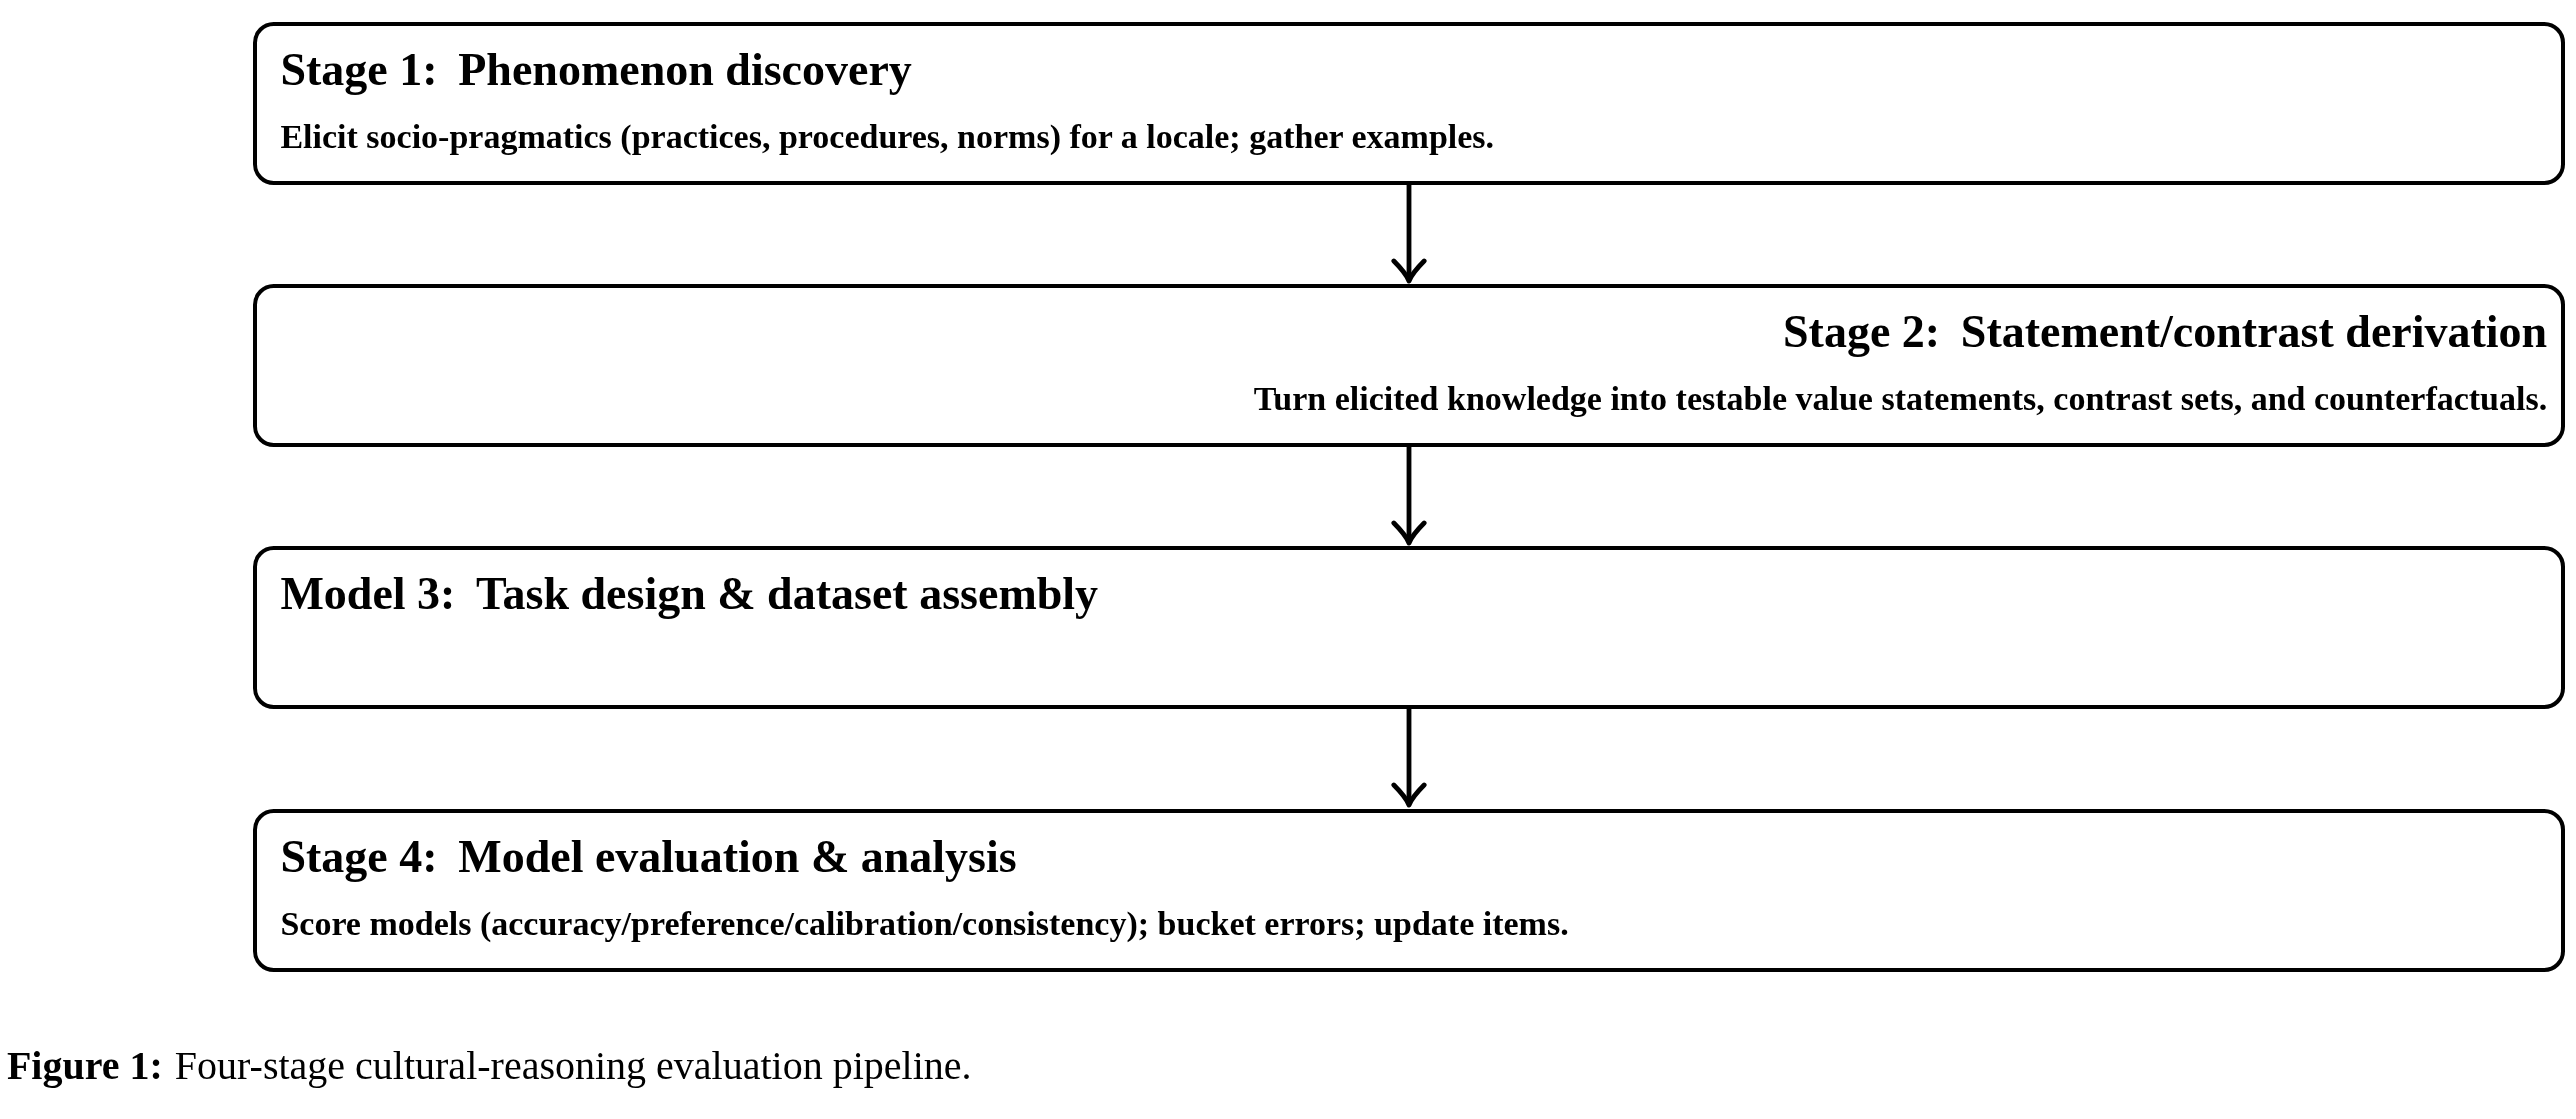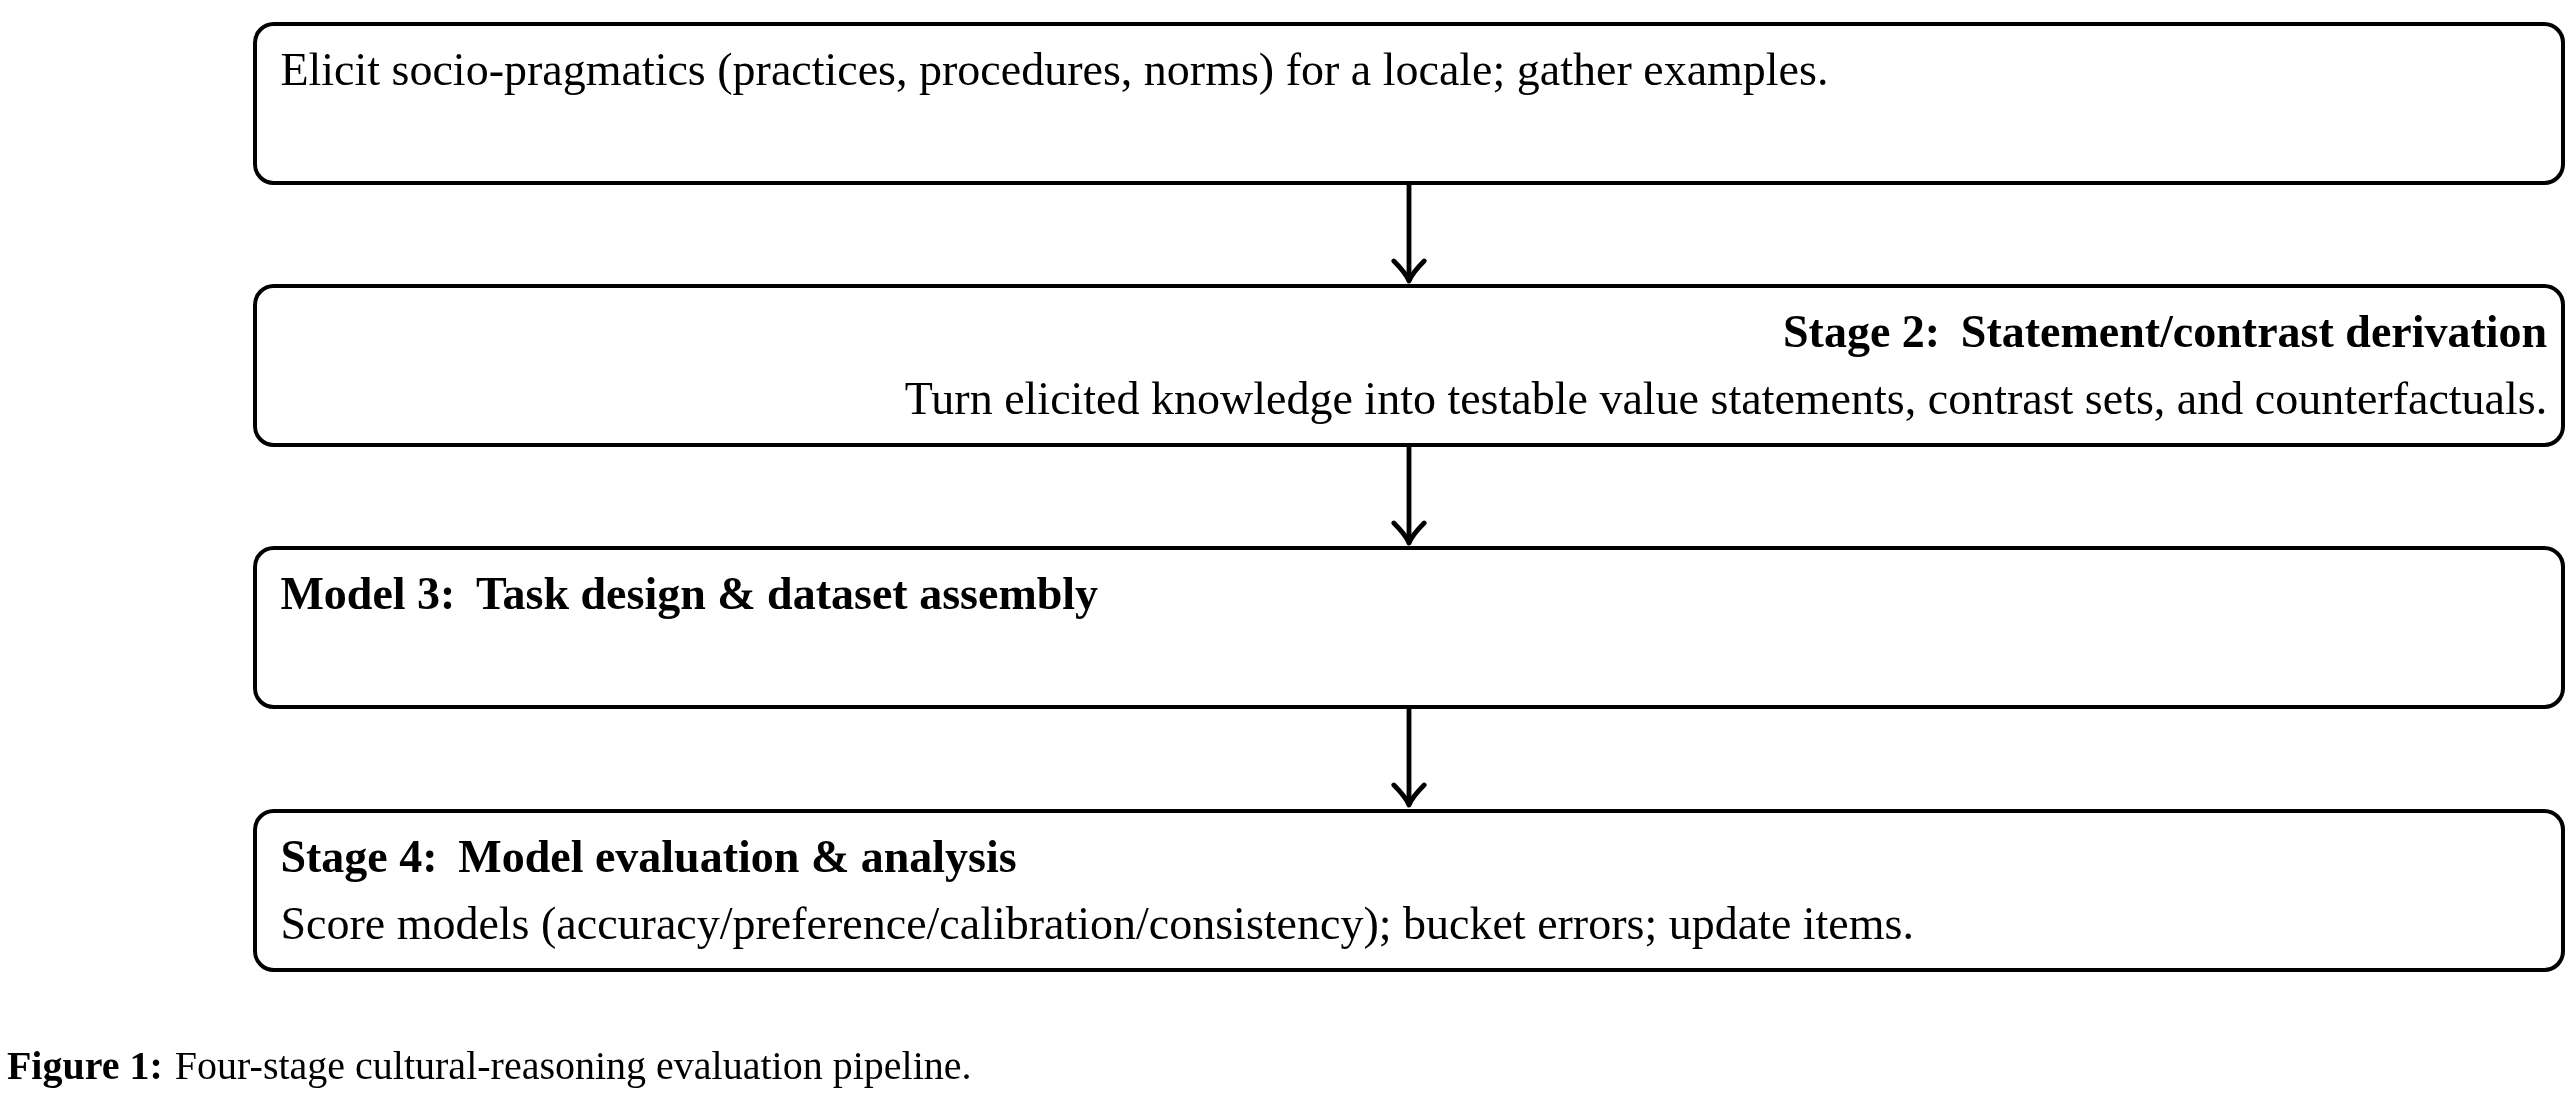--- a/index.html
+++ b/index.html
@@ -35,23 +35,24 @@
   .stage-title {
     font-weight: bold;
     font-size: 46px;
     line-height: 67px;
     white-space: nowrap;
   }
   .stage-prefix {
     margin-right: 0.45em;
   }
   .stage-desc {
-    font-size: 46px;
+    font-size: 34px;
     line-height: 67px;
     white-space: nowrap;
+    font-weight: bold;
   }
   .flow-arrow {
     position: absolute;
     left: 1378px;
     width: 62px;
     height: 101px;
   }
   .flow-arrow.gap-1 { top: 183px; }
   .flow-arrow.gap-2 { top: 445px; }
   .flow-arrow.gap-3 { top: 707px; }
@@ -69,20 +70,23 @@
     font-weight: bold;
     margin-right: 0.3em;
   }
 </style>
 </head>
 <body>
 
 <div class="page">
 
   <div class="stage-box pos-1">
+    <div class="stage-title">
+      <span class="stage-prefix">Stage 1:</span><span>Phenomenon discovery</span>
+    </div>
     <div class="stage-desc">Elicit socio-pragmatics (practices, procedures, norms) for a locale; gather examples.</div>
   </div>
 
   <div class="flow-arrow gap-1">
     <svg viewBox="0 0 90 146" xmlns="http://www.w3.org/2000/svg" fill="none" stroke="#000000">
       <line x1="45" y1="0" x2="45" y2="138" stroke-width="7"></line>
       <path d="M 23 113 C 34 124, 41 132, 45 142 C 49 132, 56 124, 67 113" stroke-width="7" stroke-linecap="round" stroke-linejoin="round"></path>
     </svg>
   </div>
 

